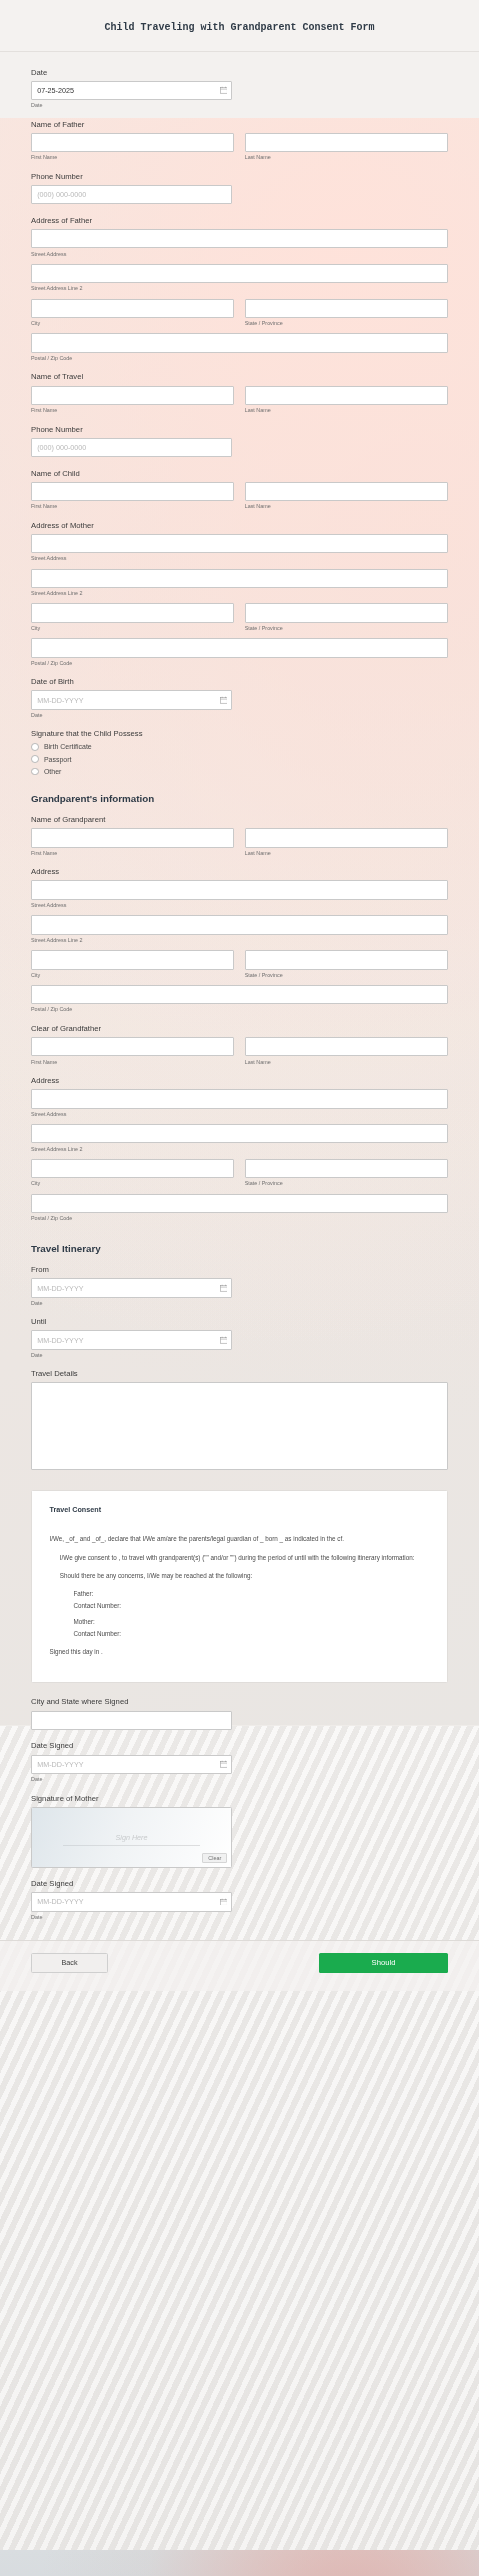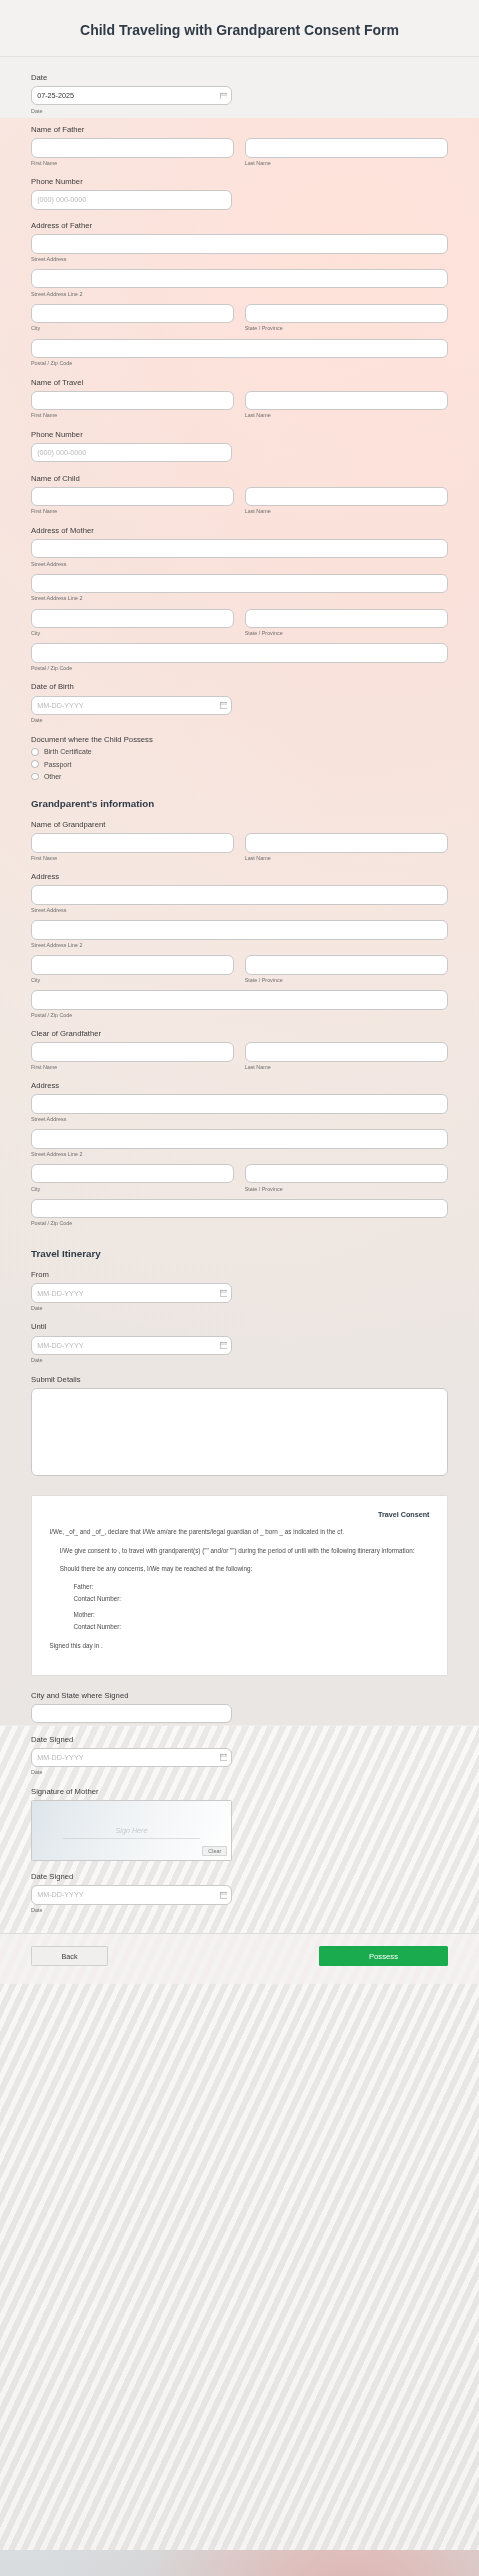--- a/index.html
+++ b/index.html
@@ -49,24 +49,25 @@
   .header {
     position: relative;
     width: 479px;
     padding: 20.6px 31px 17.5px 31px;
     text-align: center;
     background: #f4f2f0;
     border-bottom: 0.5px solid #e3e0dd;
   }
   .header h1 {
     margin: 0;
-    font-size: 14px;
+    font-size: 10px;
     line-height: 1.3;
     font-weight: bold;
     color: #2f3b47;
+    font-family: Liberation Mono, monospace;
   }
 
   
   .form-body {
     position: relative;
     padding: 15.5px 31px 0 31px;
   }
   .field-block { margin-bottom: 11.3px; }
   .field-label {
     font-size: 7.7px;
@@ -76,21 +77,21 @@
   }
   .sub-label {
     font-size: 5.4px;
     color: #6f6f6f;
     margin-top: 2.1px;
   }
   .inp {
     width: 100%;
     height: 19.6px;
     border: 0.5px solid #c9c9c9;
-    border-radius: 6px;
+    border-radius: 1px;
     background: #ffffff;
     padding: 0 5.2px;
     font-size: 7.2px;
     color: #333;
     font-family: "Liberation Sans", sans-serif;
     outline: none;
   }
   .inp::placeholder { color: #b9b9b9; }
   .inp.narrow { width: 201px; }
   .inp.date { width: 201px; padding-right: 15.5px; }
@@ -126,25 +127,25 @@
 
   
   .consent-card {
     background: #ffffff;
     border: 0.5px solid #e0ddda;
     border-radius: 1.5px;
     padding: 14.4px 17.5px 17.5px 17.5px;
     margin: 17.5px 0 14.4px 0;
   }
   .consent-title {
-    text-align: right;
+    text-align: left;
     font-weight: bold;
     font-size: 7.2px;
     color: #2f3b47;
-    margin-bottom: 7px;
+    margin-bottom: 19px;
   }
   .consent-p {
     font-size: 6.3px;
     line-height: 1.75;
     color: #4a4a4a;
     margin: 0 0 7.2px 0;
   }
   .consent-p.indent { margin-left: 10.3px; }
   .consent-sub { margin-left: 24px; }
 
@@ -346,21 +347,21 @@
             <rect x="1" y="3" width="14" height="12" fill="none" stroke="#8a8a8a"></rect>
             <line x1="1" y1="6.5" x2="15" y2="6.5" stroke="#8a8a8a"></line>
             <line x1="4.5" y1="1.5" x2="4.5" y2="4" stroke="#8a8a8a"></line>
             <line x1="11.5" y1="1.5" x2="11.5" y2="4" stroke="#8a8a8a"></line>
           </svg>
       </div>
       <div class="sub-label">Date</div>
     </div>
 
     <div class="field-block">
-      <div class="field-label">Document where the Child Possess</div>
+      <div class="field-label">Signature that the Child Possess</div>
       <div class="radio-row">
         <span class="radio"></span>
         <span class="radio-label">Birth Certificate</span>
       </div>
       <div class="radio-row">
         <span class="radio"></span>
         <span class="radio-label">Passport</span>
       </div>
       <div class="radio-row">
         <span class="radio"></span>
@@ -468,21 +469,21 @@
             <rect x="1" y="3" width="14" height="12" fill="none" stroke="#8a8a8a"></rect>
             <line x1="1" y1="6.5" x2="15" y2="6.5" stroke="#8a8a8a"></line>
             <line x1="4.5" y1="1.5" x2="4.5" y2="4" stroke="#8a8a8a"></line>
             <line x1="11.5" y1="1.5" x2="11.5" y2="4" stroke="#8a8a8a"></line>
           </svg>
       </div>
       <div class="sub-label">Date</div>
     </div>
 
     <div class="field-block">
-      <div class="field-label">Submit Details</div>
+      <div class="field-label">Travel Details</div>
       <textarea class="inp" style=""></textarea>
     </div>
 
     <div class="consent-card">
       <div class="consent-title">Travel Consent</div>
       <p class="consent-p">I/We, _of_ and _of_, declare that I/We am/are the parents/legal guardian of _ born _ as indicated in the cf.</p>
       <p class="consent-p indent">I/We give consent to , to travel with grandparent(s) ("" and/or "") during the period of until with the following itinerary information:</p>
       <p class="consent-p indent">Should there be any concerns, I/We may be reached at the following:</p>
       <p class="consent-p consent-sub" style="margin-bottom:1px">Father:</p>
       <p class="consent-p consent-sub" style="margin-bottom:5.2px">Contact Number:</p>
@@ -532,16 +533,16 @@
             <line x1="11.5" y1="1.5" x2="11.5" y2="4" stroke="#8a8a8a"></line>
           </svg>
       </div>
       <div class="sub-label">Date</div>
     </div>
 
   </div>
 
   <div class="footer">
     <button class="btn-back">Back</button>
-    <button class="btn-submit">Possess</button>
+    <button class="btn-submit">Should</button>
   </div>
 </div>
 
 
 </body></html>

